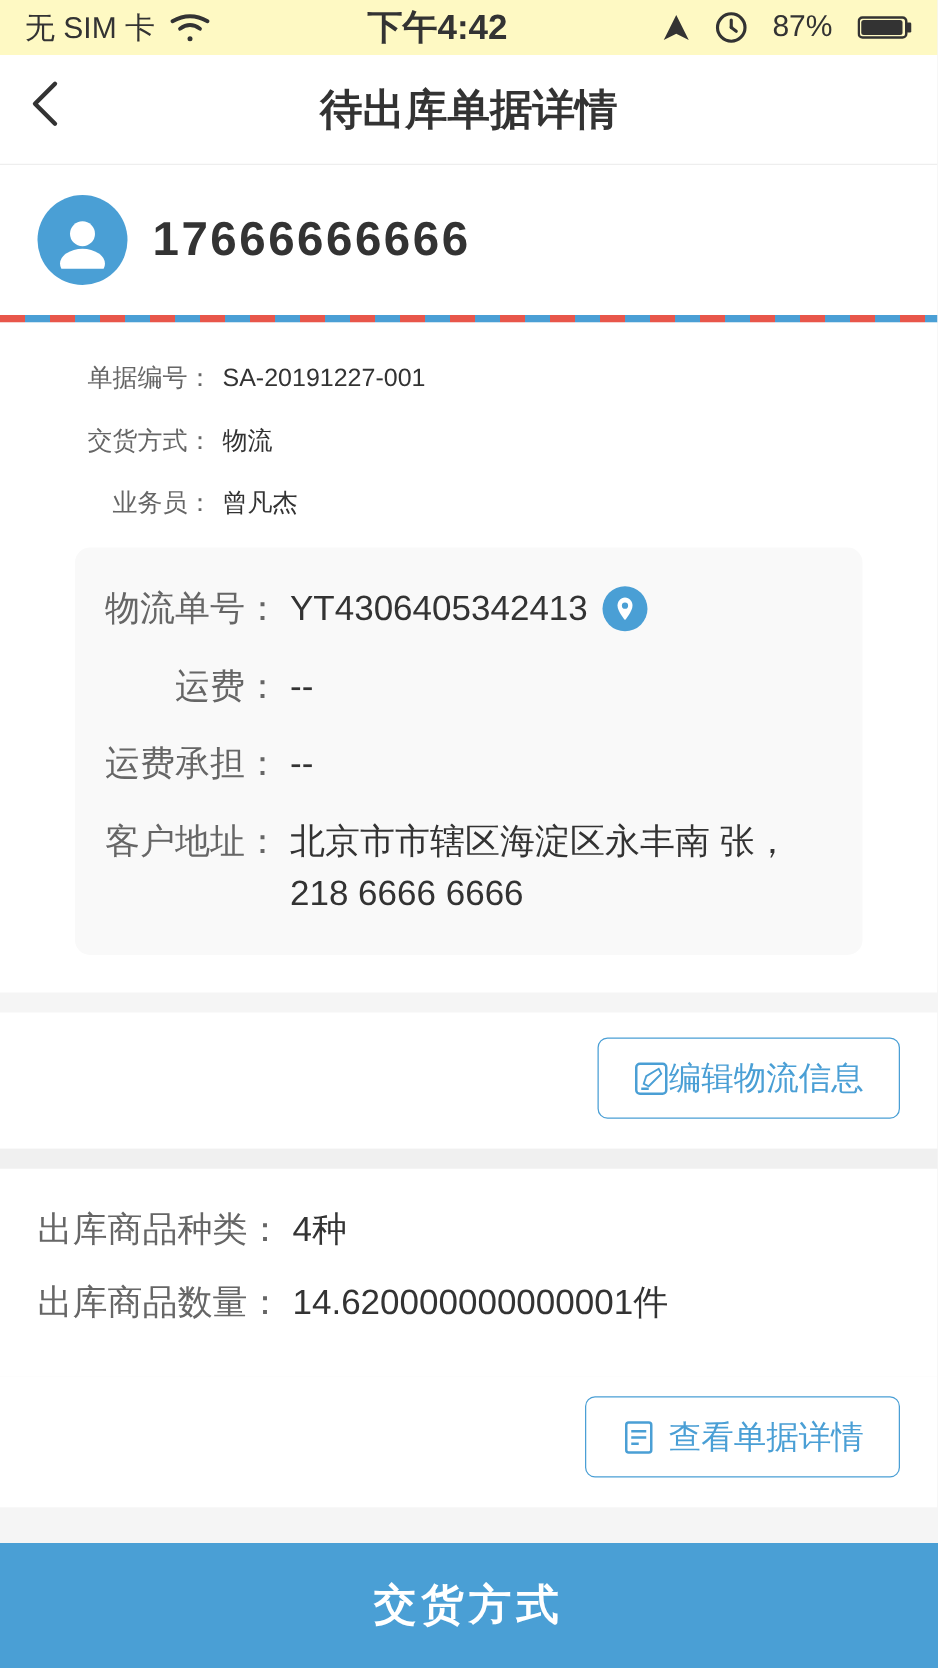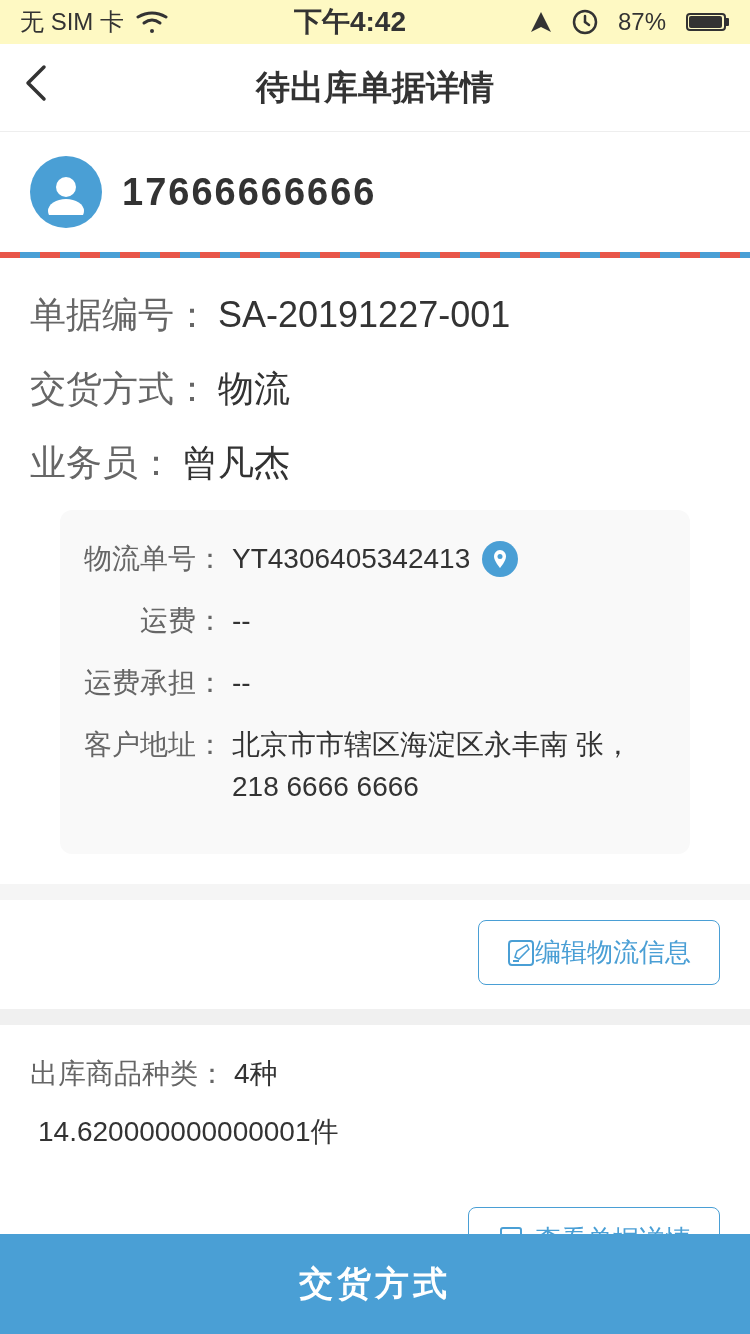--- a/index.html
+++ b/index.html
@@ -91,21 +91,21 @@
     
     .info-section {
       background: #fff;
       padding: 30px 30px;
       margin-bottom: 16px;
     }
     .info-row {
       display: flex;
       align-items: flex-start;
       margin-bottom: 20px;
-      font-size: 36px;
+      font-size: 20px;
       line-height: 1.5;
     }
     .info-row:last-child { margin-bottom: 0; }
     .info-label {
       color: #666;
       min-width: 140px;
       text-align: right;
       flex-shrink: 0;
     }
     .info-value {
@@ -121,21 +121,21 @@
       margin: 16px 30px 0 30px;
       padding: 28px 24px;
     }
     .logistics-row {
       display: flex;
       align-items: flex-start;
       margin-bottom: 20px;
       font-size: 28px;
       line-height: 1.5;
     }
-    .logistics-row:last-child { margin-bottom: 18px; }
+    .logistics-row:last-child { margin-bottom: 0; }
     .logistics-label {
       color: #666;
       min-width: 140px;
       text-align: right;
       flex-shrink: 0;
     }
     .logistics-value {
       color: #333;
       flex: 1;
       margin-left: 8px;
@@ -368,20 +368,21 @@
   </div>
 
   <div class="section-divider"></div>
 
   <div class="goods-section">
     <div class="goods-row">
       <span class="goods-label">出库商品种类：</span>
       <span class="goods-value">4种</span>
     </div>
     <div class="goods-row">
+      <span class="goods-label">出库商品数量：</span>
       <span class="goods-value">14.620000000000001件</span>
     </div>
   </div>
 
   <div class="view-details-btn">
     <button class="btn-view">
       <svg width="28" height="28" viewBox="0 0 28 28">
         <rect x="4" y="2" width="20" height="24" rx="2" stroke="#4a9fd5" stroke-width="2" fill="none"></rect>
         <line x1="8" y1="9" x2="20" y2="9" stroke="#4a9fd5" stroke-width="2"></line>
         <line x1="8" y1="14" x2="20" y2="14" stroke="#4a9fd5" stroke-width="2"></line>

